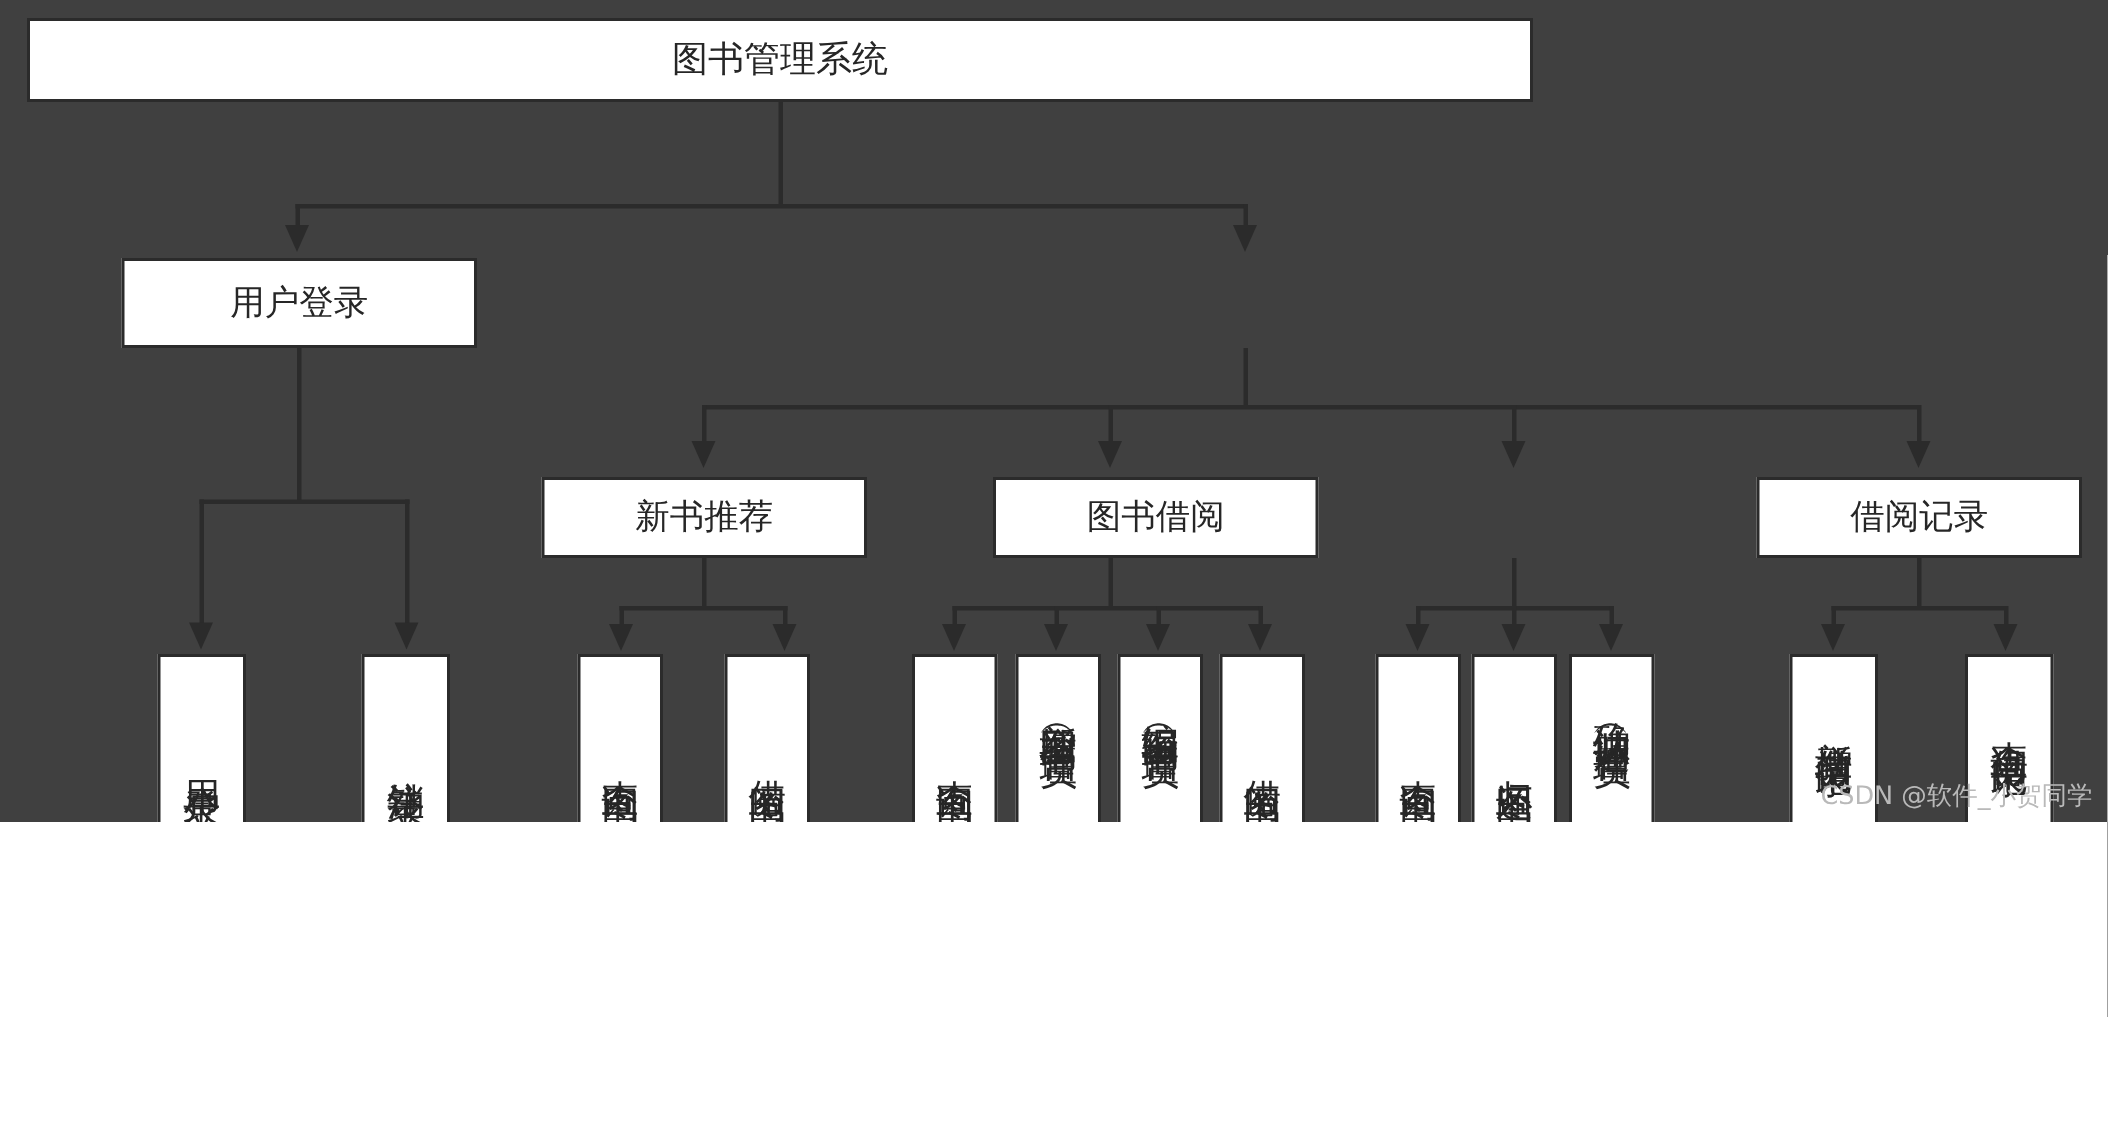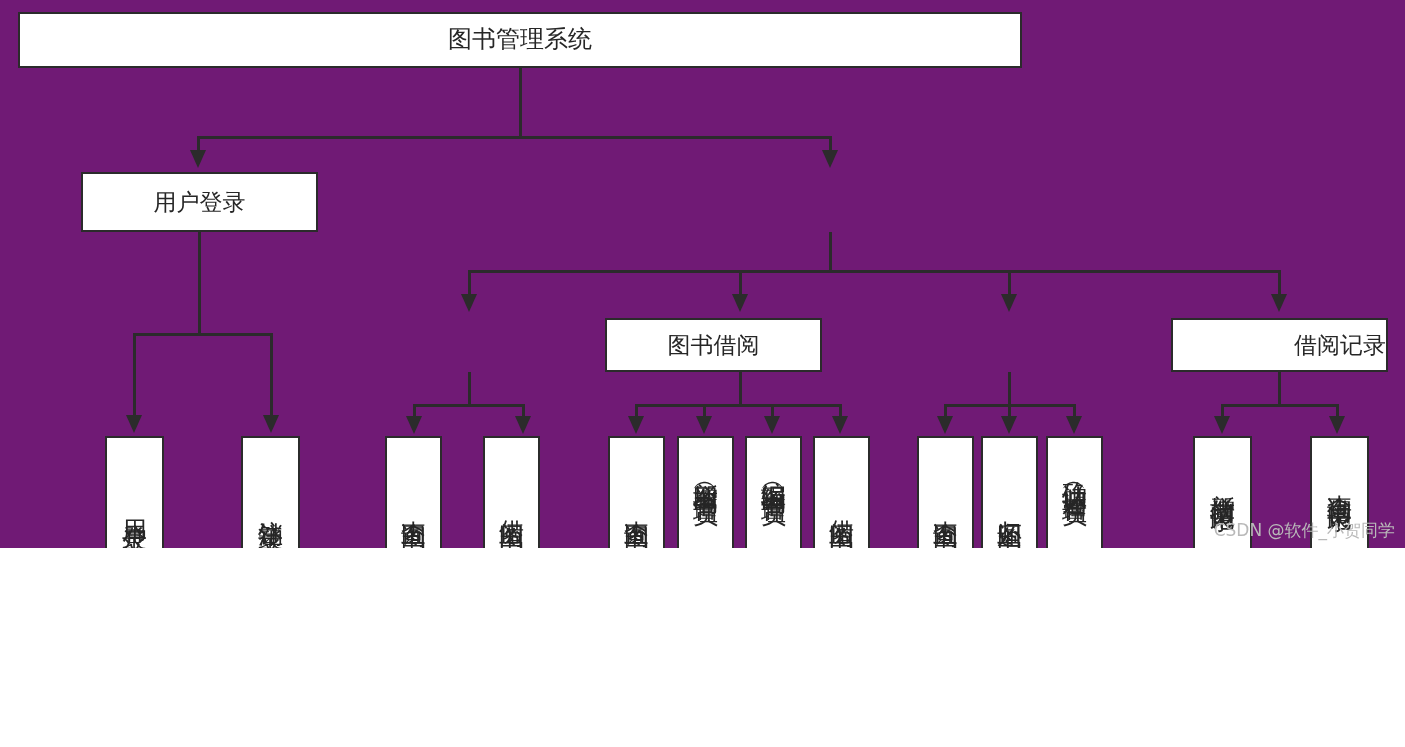--- a/index.html
+++ b/index.html
@@ -8,21 +8,21 @@
     padding: 0;
     background: #ffffff;
   }
   body {
     font-family: "DejaVu Sans", "Liberation Sans", sans-serif;
   }
   #canvas {
     position: relative;
     width: 1405px;
     height: 548px;
-    background: #701a75;
+    background: #404040;
     overflow: hidden;
   }
   
   .node {
     position: absolute;
     box-sizing: border-box;
     border: 2.5px solid #2b2b2b;
     background: #ffffff;
     display: flex;
     align-items: center;
@@ -125,24 +125,27 @@
 
   <div class="conn vline" style="left:739px; top:270px; width:2.5px; height:28px;"></div>
   <div class="arrow" style="left:732px; top:294px;"></div>
 
   <div class="conn vline" style="left:1008px; top:270px; width:2.5px; height:28px;"></div>
   <div class="arrow" style="left:1001px; top:294px;"></div>
 
   <div class="conn vline" style="left:1278px; top:270px; width:2.5px; height:28px;"></div>
   <div class="arrow" style="left:1271px; top:294px;"></div>
 
-  <div class="node horiz" style="left:605px; top:318px; width:217px; height:54px;">
+  <div class="node horiz" style="left:361px; top:318px; width:217px; height:54px;">
+    <span class="label">新书推荐</span>
+  </div>
+  <div class="node horiz" style="left:662px; top:318px; width:217px; height:54px;">
     <span class="label">图书借阅</span>
   </div>
-  <div class="node horiz" style="left:1171px; top:318px; width:217px; height:54px;justify-content:flex-end;">
+  <div class="node horiz" style="left:1171px; top:318px; width:217px; height:54px;">
     <span class="label">借阅记录</span>
   </div>
 
   <div class="conn vline" style="left:468px; top:372px; width:2.5px; height:34px;"></div>
   <div class="conn hline" style="left:413px; top:404px; width:112px; height:2.5px;"></div>
   <div class="conn vline" style="left:413px; top:404px; width:2.5px; height:16px;"></div>
   <div class="arrow" style="left:406px; top:416px;"></div>
   <div class="conn vline" style="left:522px; top:404px; width:2.5px; height:16px;"></div>
   <div class="arrow" style="left:515px; top:416px;"></div>
 

